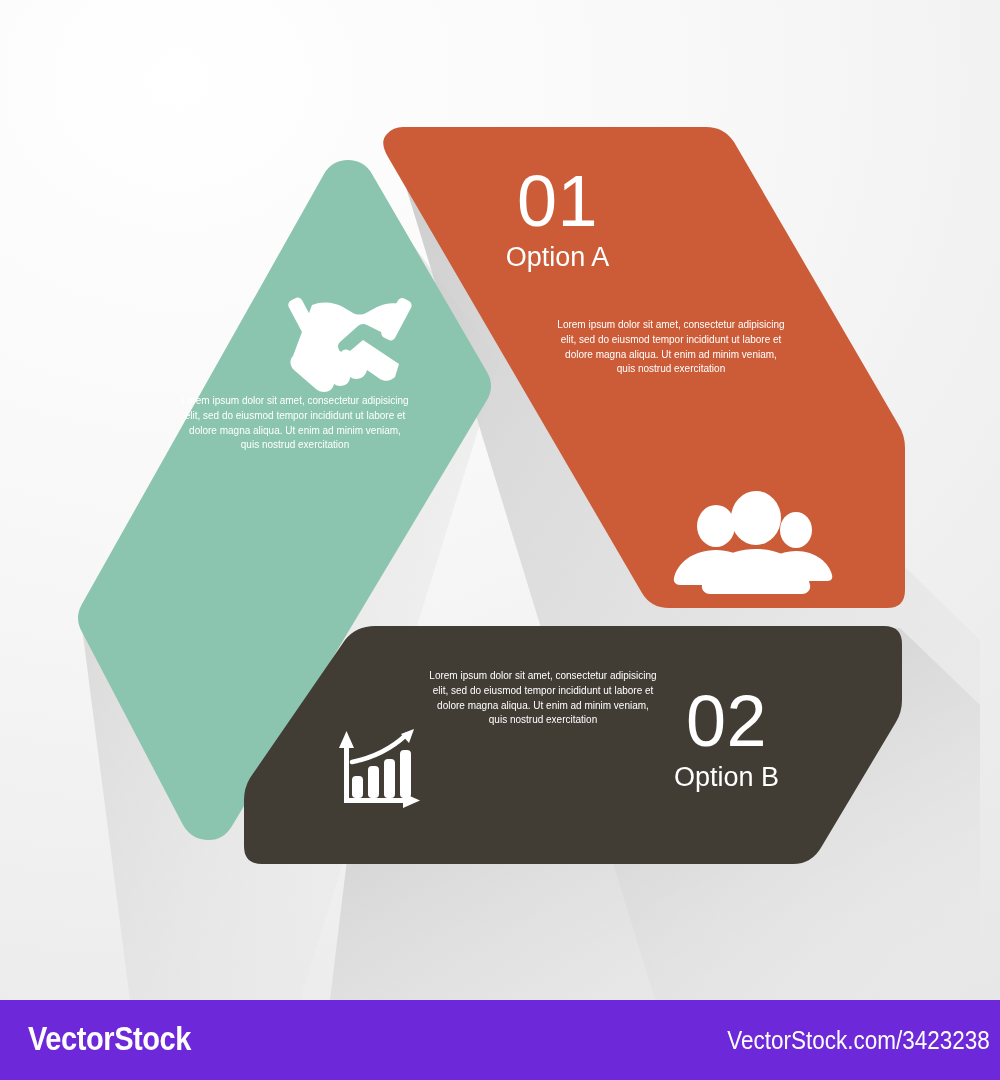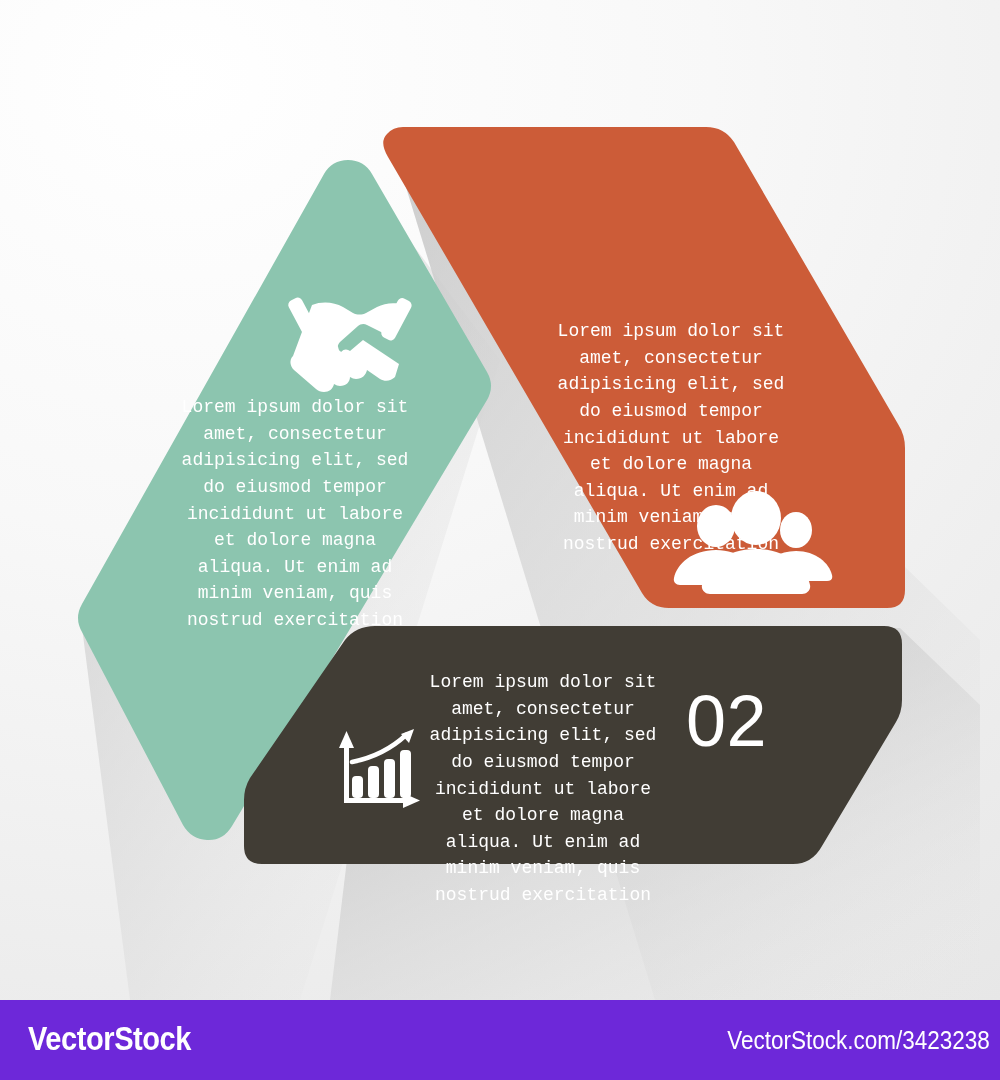--- a/index.html
+++ b/index.html
@@ -50,24 +50,23 @@
     line-height: 0.98;
     letter-spacing: 0.5px;
   }
   .opt {
     font-size: 27px;
     font-weight: 400;
     line-height: 1.2;
     margin-top: 4px;
   }
   .body {
-    font-size: 18px;
+    font-size: 10px;
     font-weight: 400;
     line-height: 1.48;
-    font-family: Liberation Mono, monospace;
   }
 
   
   #p1-head { left: 455px; top: 166px; width: 205px; }
   #p1-body { left: 556px; top: 318px; width: 230px; }
   
   #p2-head { left: 624px; top: 686px; width: 205px; text-align: center; }
   #p2-body { left: 428px; top: 669px; width: 230px; }
   
   #p3-head { left: 104px; top: 578px; width: 205px; }
@@ -218,24 +217,29 @@
         <rect x="352" y="776" width="11" height="22" rx="4"></rect>
         <rect x="368" y="766" width="11" height="32" rx="4"></rect>
         <rect x="384" y="759" width="11" height="39" rx="4"></rect>
         <rect x="400" y="750" width="11" height="48" rx="4"></rect>
 
         <path d="M 352 762 C 372 758 392 748 406 735" stroke="#ffffff" stroke-width="4.5" fill="none" stroke-linecap="round"></path>
         <path d="M 414 729 L 409 743 L 401 734 Z"></path>
       </g>
     </svg>
 
+    <div class="txt" id="p1-head">
+      <div class="num">01</div>
+      <div class="opt">Option A</div>
+    </div>
     <div class="txt body" id="p1-body">Lorem ipsum dolor sit amet, consectetur adipisicing elit, sed do eiusmod tempor incididunt ut labore et dolore magna aliqua. Ut enim ad minim veniam, quis nostrud exercitation</div>
 
     <div class="txt" id="p2-head">
       <div class="num">02</div>
+      <div class="opt">Option B</div>
     </div>
     <div class="txt body" id="p2-body">Lorem ipsum dolor sit amet, consectetur adipisicing elit, sed do eiusmod tempor incididunt ut labore et dolore magna aliqua. Ut enim ad minim veniam, quis nostrud exercitation</div>
 
     <div class="txt body" id="p3-body">Lorem ipsum dolor sit amet, consectetur adipisicing elit, sed do eiusmod tempor incididunt ut labore et dolore magna aliqua. Ut enim ad minim veniam, quis nostrud exercitation</div>
 
   </div>
 
   <div id="watermark">
     <div id="wm-logo">VectorStock</div>
     <div id="wm-url">VectorStock.com/3423238</div>

